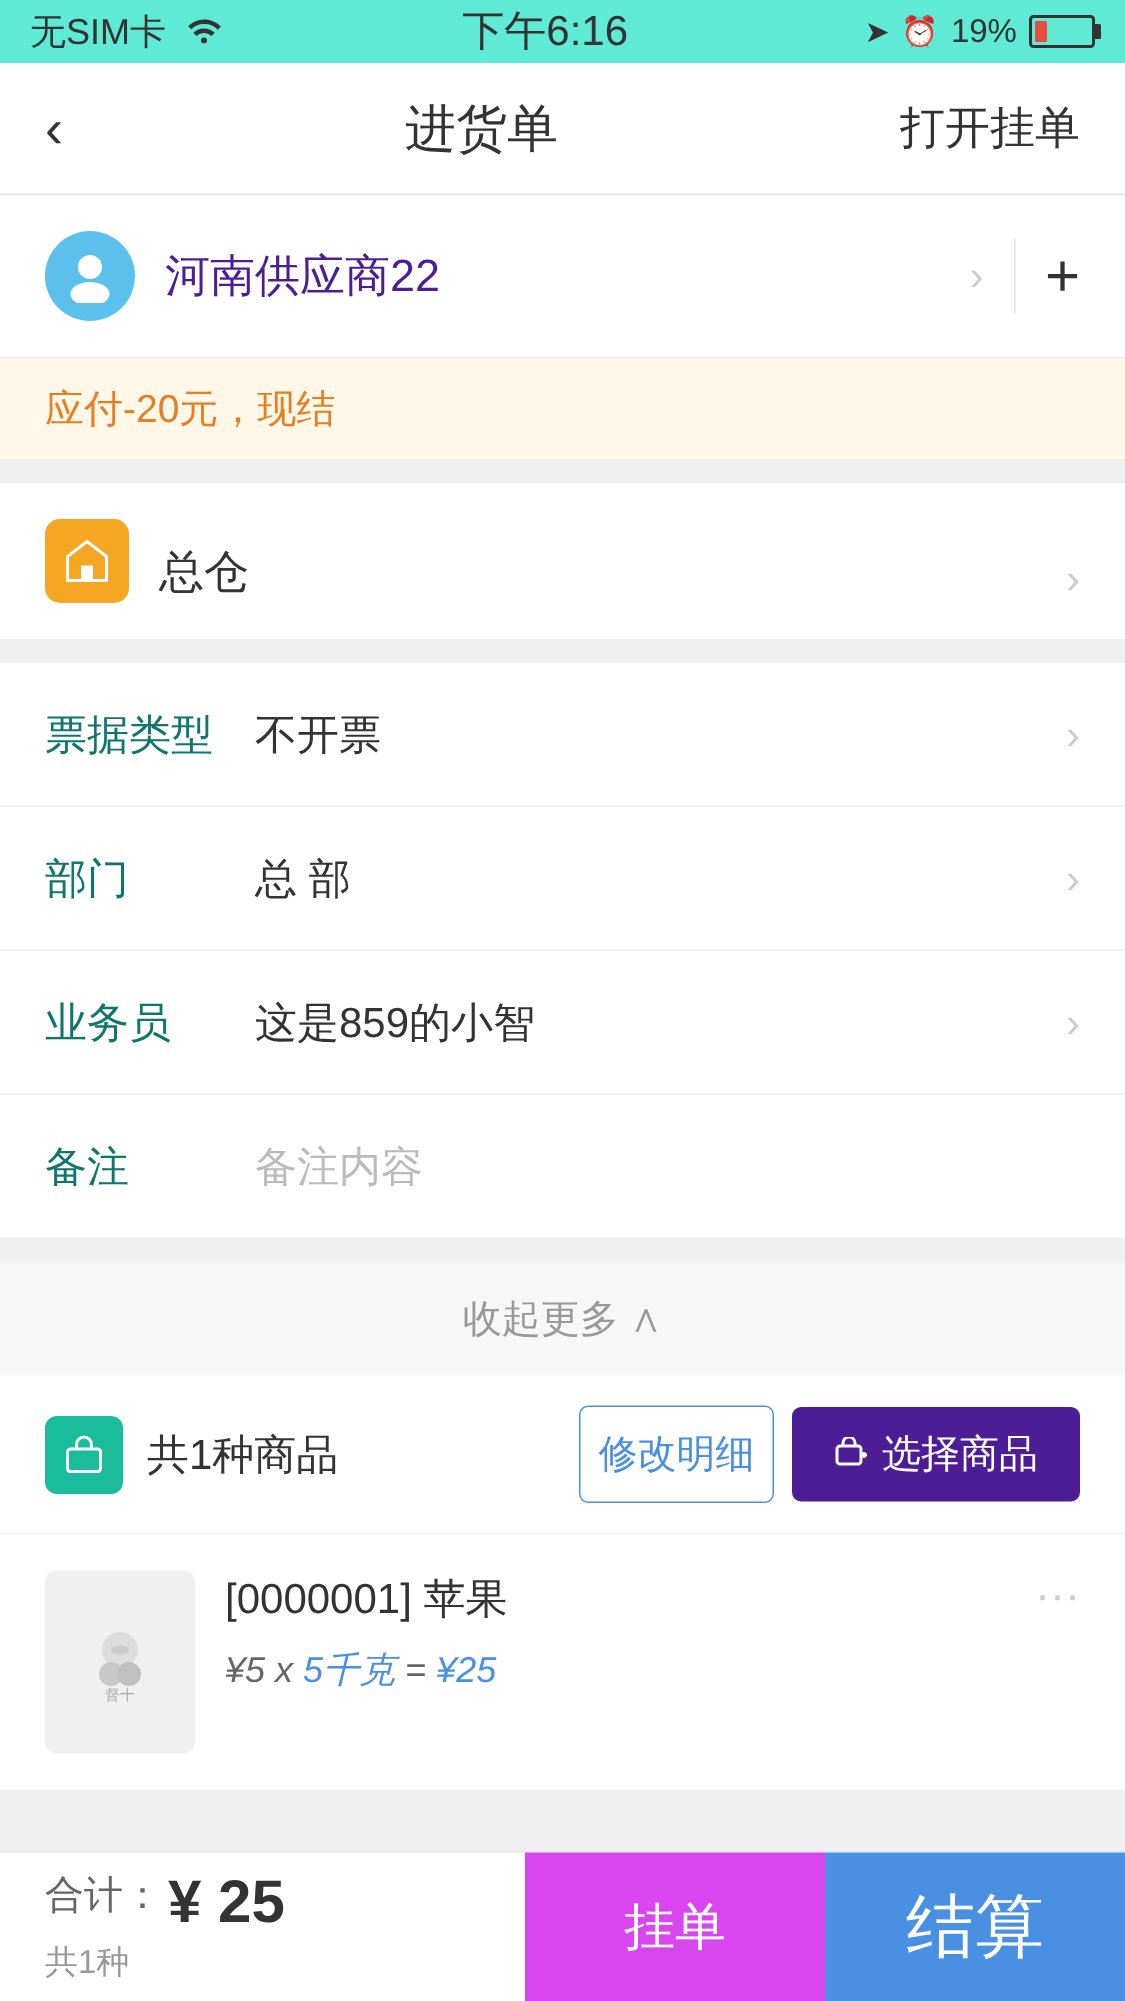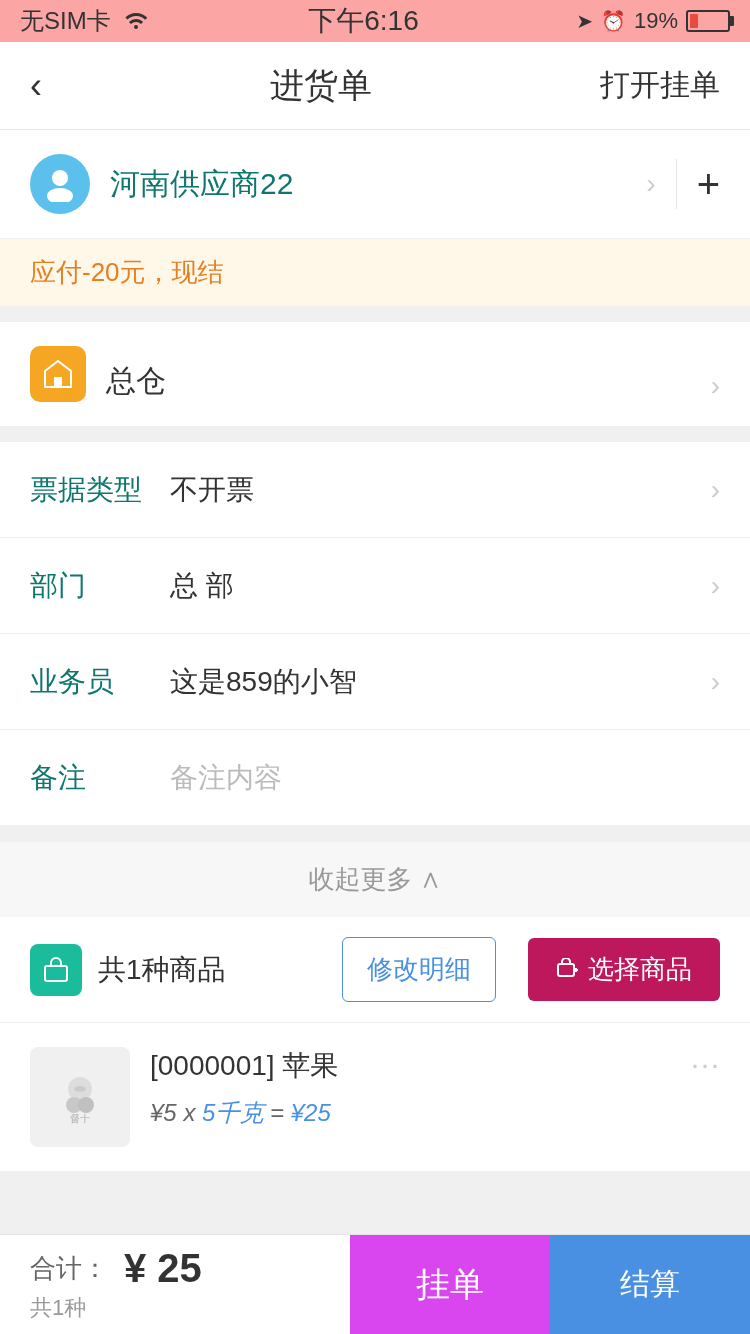--- a/index.html
+++ b/index.html
@@ -10,21 +10,21 @@
       font-family: -apple-system, "PingFang SC", "Helvetica Neue", Arial, sans-serif;
       background: #f0f0f0;
       font-size: 28px;
       color: #333;
     }
 
     
     .status-bar {
       width: 750px;
       height: 42px;
-      background: #fca5a5;
+      background: #5eead4;
       display: flex;
       align-items: center;
       justify-content: space-between;
       padding: 0 20px;
       font-size: 24px;
       color: #333;
     }
     .status-left { display: flex; align-items: center; gap: 10px; }
     .status-center { font-size: 28px; font-weight: 500; }
     .status-right { display: flex; align-items: center; gap: 8px; font-size: 22px; }
@@ -109,21 +109,21 @@
       align-items: center;
       justify-content: center;
       color: #fff;
       font-size: 28px;
       margin-right: 20px;
       flex-shrink: 0;
     }
     .supplier-name {
       flex: 1;
       font-size: 30px;
-      color: #0f766e;
+      color: #4c1d95;
     }
     .chevron-icon {
       color: #ccc;
       font-size: 28px;
       margin-right: 0;
     }
     .divider-vertical {
       width: 1px;
       height: 50px;
       background: #e5e5e5;
@@ -229,49 +229,49 @@
     }
     .products-count {
       flex: 1;
       font-size: 28px;
       color: #333;
     }
     .btn-outline {
       border: 1px solid #4a90e2;
       color: #4a90e2;
       background: #fff;
-      padding: 14px 24px;
+      padding: 14px 12px;
       border-radius: 6px;
       font-size: 26px;
       cursor: pointer;
-      margin-right: 32px;
+      margin-right: 12px;
     }
     .btn-solid {
-      background: #be185d;
+      background: #4c1d95;
       color: #fff;
       border: none;
       padding: 14px 28px;
       border-radius: 6px;
       font-size: 26px;
       cursor: pointer;
       display: flex;
       align-items: center;
       gap: 8px;
     }
 
     
     .product-item {
       display: flex;
       align-items: flex-start;
       padding: 24px 30px;
       background: #fff;
     }
     .product-thumb {
       width: 100px;
-      height: 100px;
+      height: 122px;
       background: #f0f0f0;
       border-radius: 8px;
       margin-right: 20px;
       flex-shrink: 0;
       display: flex;
       align-items: center;
       justify-content: center;
       color: #aaa;
       font-size: 40px;
     }
@@ -337,21 +337,21 @@
       cursor: pointer;
       display: flex;
       align-items: center;
       justify-content: center;
     }
     .btn-checkout {
       width: 200px;
       height: 100px;
       background: #4a90e2;
       color: #fff;
-      font-size: 30px;
+      font-size: 46px;
       font-weight: 500;
       border: none;
       cursor: pointer;
       display: flex;
       align-items: center;
       justify-content: center;
     }
 
     
     .bottom-spacer { height: 100px; }
@@ -492,21 +492,21 @@
       </div>
       <span class="product-more">···</span>
     </div>
   </div>
 
   <div class="bottom-spacer"></div>
 </div>
 
 <div class="bottom-bar">
   <div class="total-section">
-    <div style="display:flex; align-items:center; gap:16px;">
+    <div style="display:flex; align-items:flex-start; gap:4px;">
       <span class="total-label">合计：</span>
       <span class="total-amount">¥ 25</span>
     </div>
     <div class="total-count">共1种</div>
   </div>
   <button class="btn-suspend">挂单</button>
   <button class="btn-checkout">结算</button>
 </div>
 
 </body></html>

